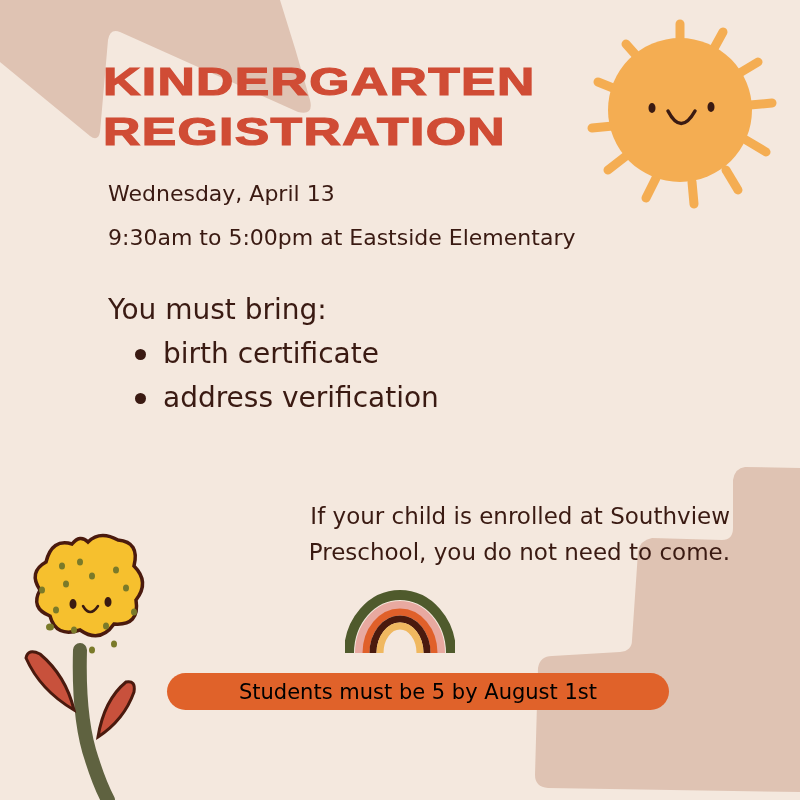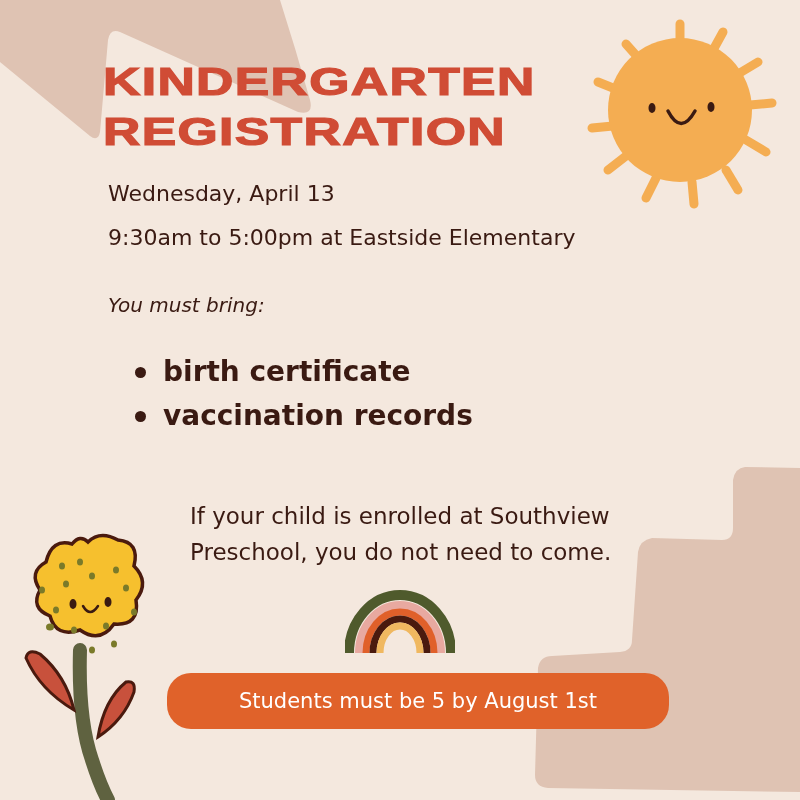--- a/index.html
+++ b/index.html
@@ -18,32 +18,32 @@
       font-size: 38px; line-height: 38px;
       transform-origin: left top;
       white-space: nowrap; z-index: 2;
       -webkit-text-stroke: 1.2px #d04c35;
     }
     .title-1 { top: 63px; transform: scaleX(1.36); letter-spacing: 1px; }
     .title-2 { top: 113px; transform: scaleX(1.36); letter-spacing: 1px; }
     .info { position: absolute; left: 108px; font-size: 22px; white-space: nowrap; z-index: 2; }
     .info-date { top: 181px; }
     .info-time { top: 225px; }
-    .bring-heading { position: absolute; left: 108px; top: 293px; font-size: 20px; z-index: 2; white-space: nowrap; font-style: italic; }
-    .bring-list { position: absolute; left: 108px; top: 352px; margin: 0; padding: 0; list-style: none; z-index: 2; font-weight: bold; }
+    .bring-heading { position: absolute; left: 108px; top: 293px; font-size: 28px; z-index: 2; white-space: nowrap; }
+    .bring-list { position: absolute; left: 108px; top: 334px; margin: 0; padding: 0; list-style: none; z-index: 2; }
     .bring-list li { position: relative; height: 44px; line-height: 40px; font-size: 28px; padding-left: 55px; white-space: nowrap; }
     .bring-list li .bullet {
       position: absolute; left: 27px; top: 15px; width: 11px; height: 11px; border-radius: 50%; background: #3a1a12;
     }
-    .note { position: absolute; left: 190px; top: 498px; width: 540px; text-align: left; font-size: 23px; line-height: 36px; z-index: 2; }
+    .note { position: absolute; left: 190px; top: 498px; width: 540px; text-align: right; font-size: 23px; line-height: 36px; z-index: 2; }
     .pill {
-      position: absolute; left: 167px; top: 673px; width: 502px; height: 56px;
+      position: absolute; left: 167px; top: 673px; width: 502px; height: 37px;
       background: #e0622a; border-radius: 24px; z-index: 2;
       display: flex; align-items: center; justify-content: center;
-      color: #ffffff; font-size: 21px; white-space: nowrap;
+      color: #000000; font-size: 21px; white-space: nowrap;
     }
     .illus { position: absolute; z-index: 1; }
   </style>
 </head>
 <body>
 
 <svg class="bg-shapes" viewBox="0 0 800 800" xmlns="http://www.w3.org/2000/svg">
 
   <path d="M0,0 L280,0 Q296,50 310,100 Q314,116 298,112 L120,32 Q110,28 108,40 L100,132 Q98,142 90,136 L0,62 Z" fill="#dfc3b3"></path>
 
@@ -52,21 +52,21 @@
 
 <h1 class="title title-1">KINDERGARTEN</h1>
 <h1 class="title title-2">REGISTRATION</h1>
 
 <div class="info info-date">Wednesday, April 13</div>
 <div class="info info-time">9:30am to 5:00pm at Eastside Elementary</div>
 
 <div class="bring-heading">You must bring:</div>
 <ul class="bring-list">
   <li><span class="bullet"></span><span>birth certificate</span></li>
-  <li><span class="bullet"></span><span>vaccination records</span></li>
+  <li><span class="bullet"></span><span>address verification</span></li>
 </ul>
 
 <div class="note">If your child is enrolled at Southview Preschool, you do not need to come.</div>
 
 <svg class="illus" style="left:580px; top:10px;" width="200" height="200" viewBox="0 0 200 200" xmlns="http://www.w3.org/2000/svg">
   <g stroke="#f4ad52" stroke-width="9" stroke-linecap="round">
     <line x1="100" y1="34" x2="100" y2="14"></line>
     <line x1="132" y1="42" x2="143" y2="22"></line>
     <line x1="158" y1="64" x2="178" y2="52"></line>
     <line x1="170" y1="95" x2="192" y2="93"></line>

